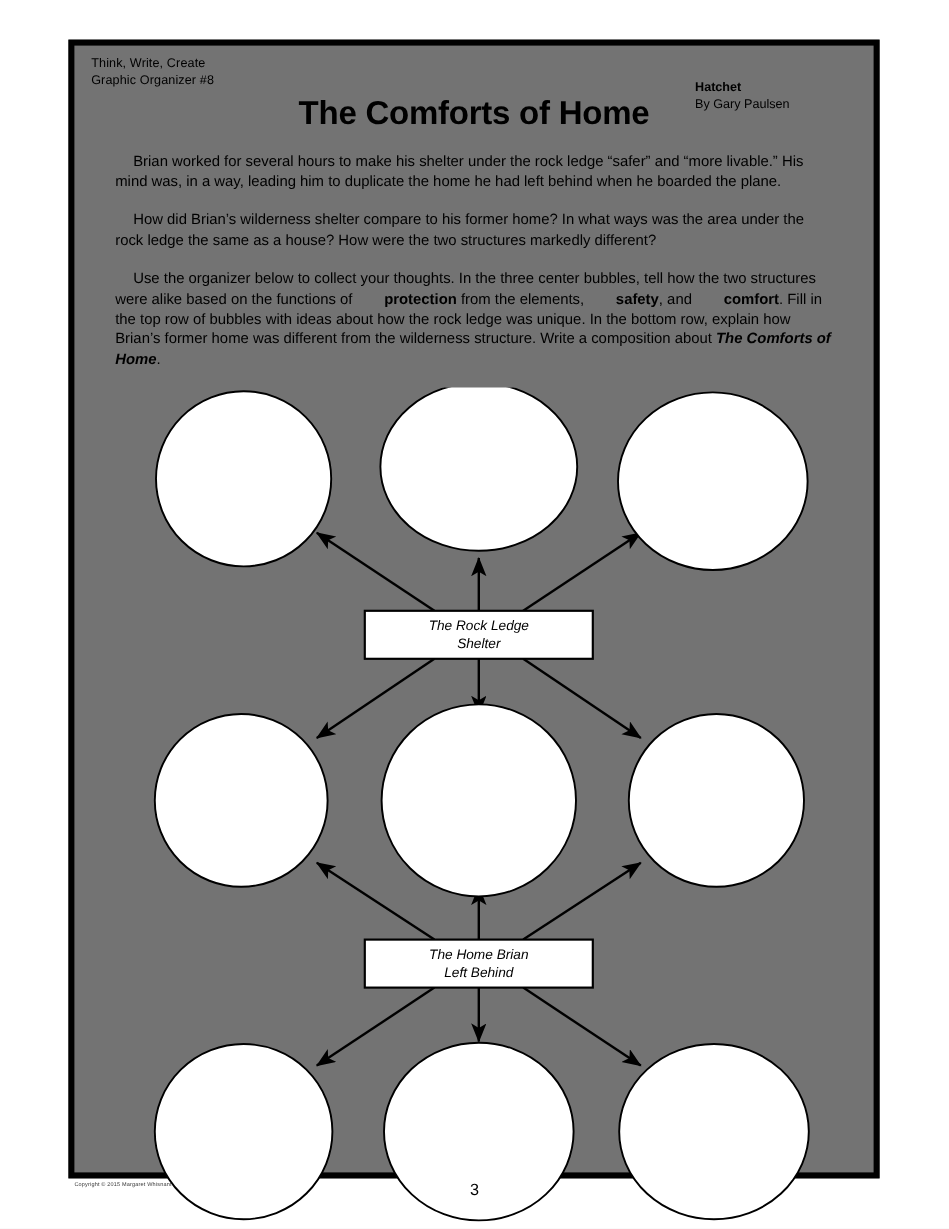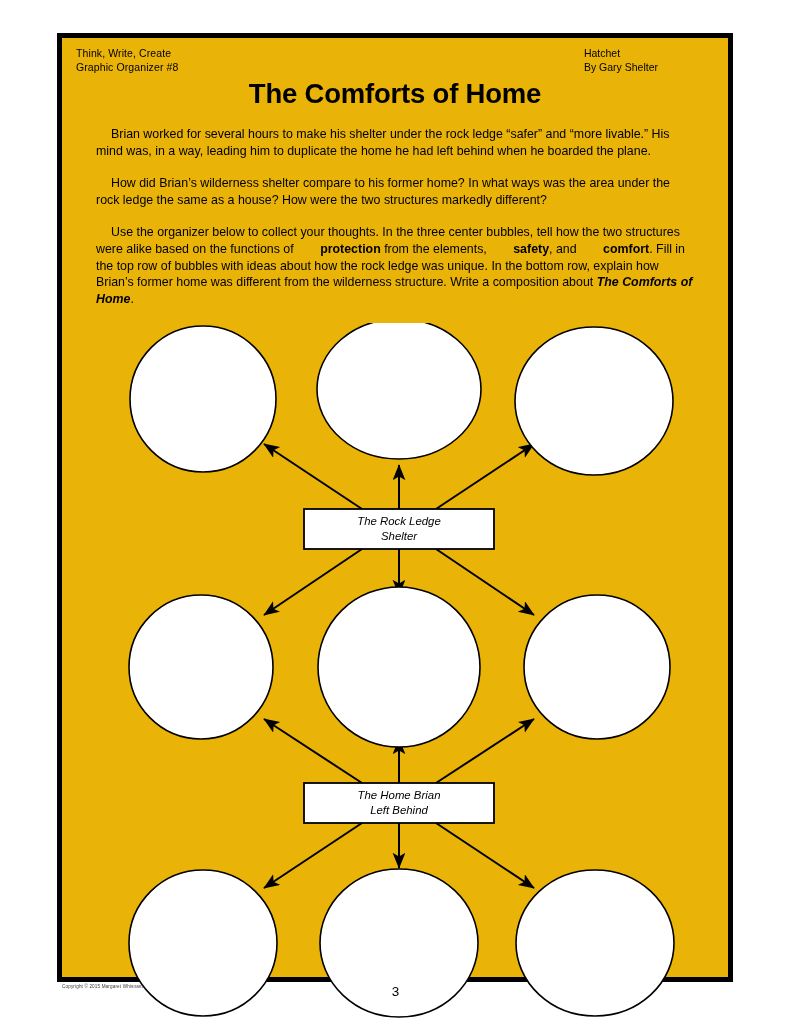--- a/index.html
+++ b/index.html
@@ -18,21 +18,21 @@
 
   
   #page-frame {
     position: absolute;
     left: 57px;
     top: 33px;
     width: 676px;
     height: 949px;
     border: 5px solid #000000;
     box-sizing: border-box;
-    background: #eab308;
+    background: #737373;
   }
 
   #page-inner {
     position: absolute;
     left: 0;
     top: 0;
     right: 0;
     bottom: 0;
     padding: 9px 14px 0 14px;
     box-sizing: border-box;
@@ -53,21 +53,22 @@
   }
   #book-block {
     position: absolute;
     right: 56px;
     top: 0;
     font-size: 10.5px;
     line-height: 13.5px;
     text-align: left;
   }
   .book-title {
-    font-weight: normal;
+    font-weight: bold;
+    margin-top: 20px;
   }
 
   
   #worksheet-title {
     text-align: center;
     font-size: 27.5px;
     font-weight: bold;
     letter-spacing: -0.2px;
     margin-top: 1px;
     margin-bottom: 6px;
@@ -144,21 +145,21 @@
 <div id="page-frame">
   <div id="page-inner">
 
     <div id="header-row">
       <div id="series-block">
         <div>Think, Write, Create</div>
         <div>Graphic Organizer #8</div>
       </div>
       <div id="book-block">
         <div class="book-title">Hatchet</div>
-        <div>By Gary Shelter</div>
+        <div>By Gary Paulsen</div>
       </div>
     </div>
 
     <div id="worksheet-title">The Comforts of Home</div>
 
     <div id="instructions">
       <p>Brian worked for several hours to make his shelter under the rock ledge “safer” and “more livable.”   His mind was, in a way, leading him to duplicate the home he had left behind when he boarded the plane.</p>
       <p>How did Brian’s wilderness shelter compare to his former home?  In what ways was the area under the rock ledge the same as a house?  How were the two structures markedly different?</p>
       <p><span>Use the organizer below to collect your thoughts.  In the three center bubbles, tell how the two structures were alike based on the functions of </span><b>protection</b><span> from the elements, </span><b>safety</b><span>, and </span><b>comfort</b><span>.  Fill in the top row of bubbles with ideas about how the rock ledge was unique.  In the bottom row, explain how Brian’s former home was different from the wilderness structure. Write a composition about </span><i>The Comforts of Home</i><span>.</span></p>
     </div>

